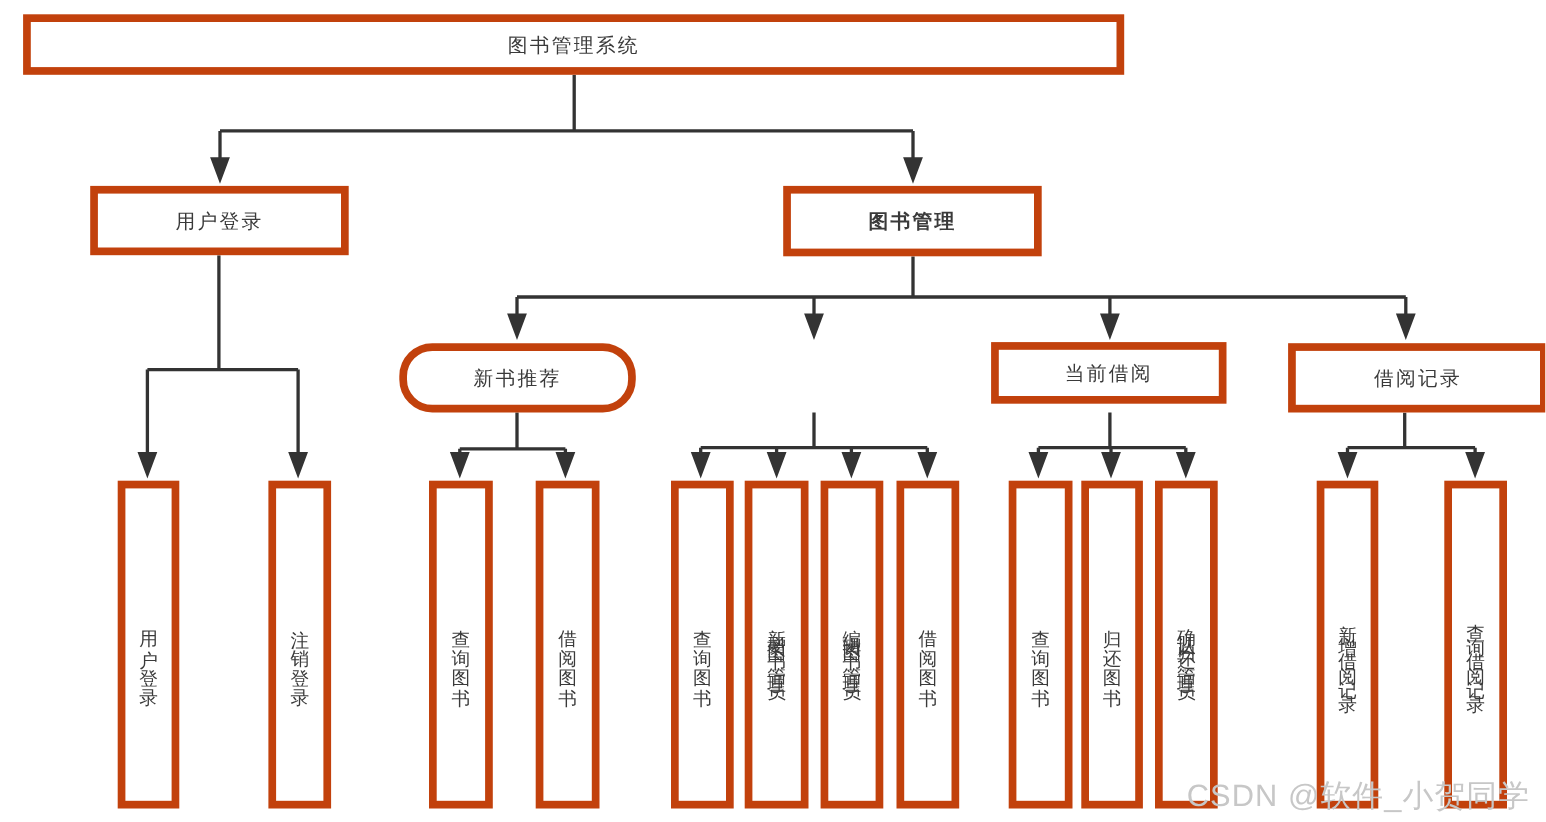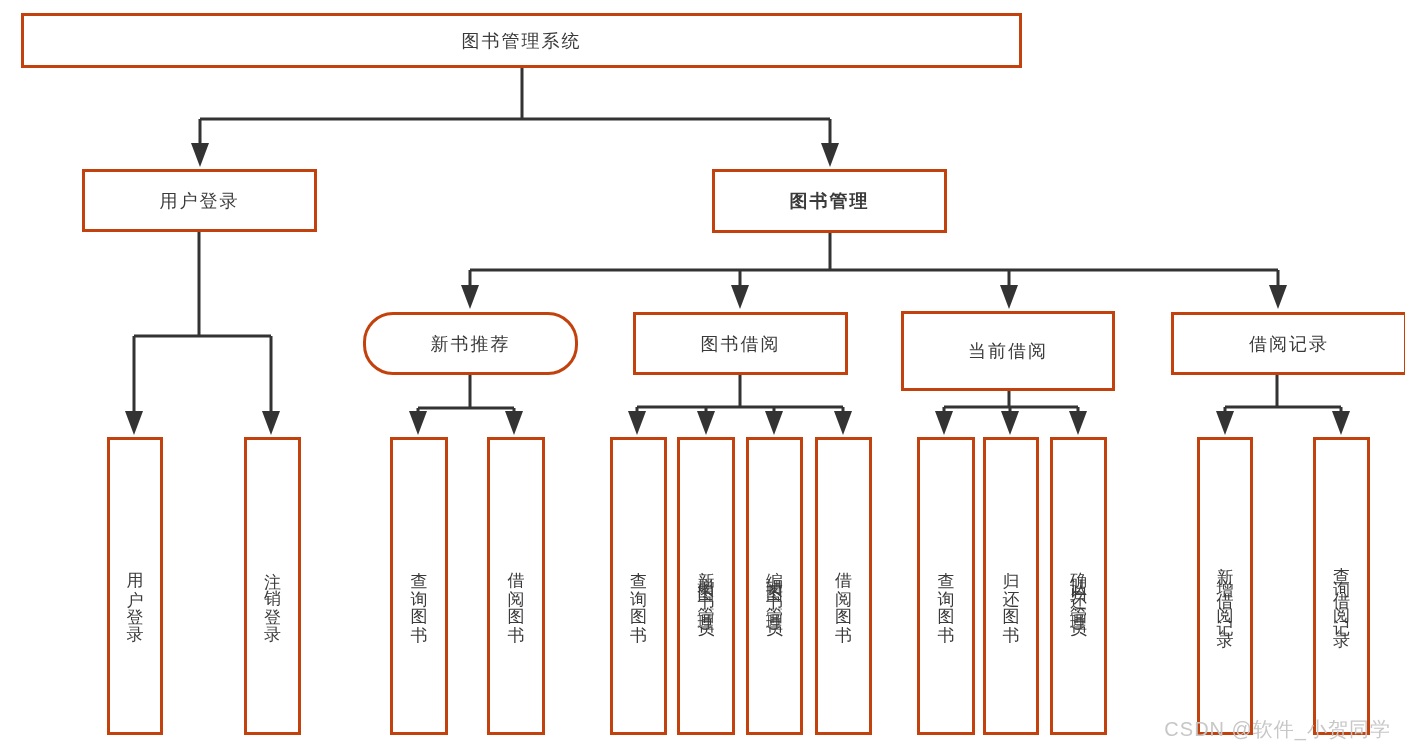--- a/index.html
+++ b/index.html
@@ -12,39 +12,39 @@
     font-family: "Liberation Sans", "DejaVu Sans", sans-serif;
   }
   .connector-layer {
     position: absolute;
     left: 0; top: 0;
     width: 1405px; height: 747px;
   }
   .node {
     position: absolute;
     box-sizing: border-box;
-    border: 3px solid #c2410c;
+    border: 7px solid #c2410c;
     background: #ffffff;
     display: flex;
     align-items: center;
     justify-content: center;
     color: #3a3a3a;
   }
   .node .hlabel {
     font-size: 18px;
     letter-spacing: 2px;
     white-space: nowrap;
   }
   
   .root-box   { left: 21px;   top: 13px;  width: 1001px; height: 55px; }
   .l2-user    { left: 82px;   top: 169px; width: 235px;  height: 63px; }
   .l2-book    { left: 712px;  top: 169px; width: 235px;  height: 64px; font-weight: bold; }
   .l3-newbook { left: 363px;  top: 312px; width: 215px;  height: 63px; border-radius: 30px; }
   .l3-borrow  { left: 633px;  top: 312px; width: 215px;  height: 63px; }
-  .l3-current { left: 901px;  top: 311px; width: 214px;  height: 80px; }
+  .l3-current { left: 901px;  top: 311px; width: 214px;  height: 56px; }
   .l3-records { left: 1171px; top: 312px; width: 236px;  height: 63px; }
   
   .leaf { top: 437px; height: 298px; }
   .leaf .vlabel {
     writing-mode: vertical-rl;
     text-orientation: mixed;
     font-size: 17px;
     line-height: 1;
     white-space: nowrap;
   }
@@ -61,21 +61,21 @@
   .leaf-b4  { left: 815px;  width: 57px; }
   .leaf-c1  { left: 917px;  width: 58px; }
   .leaf-c2  { left: 983px;  width: 56px; }
   .leaf-c3  { left: 1050px; width: 57px; }
   .leaf-r1  { left: 1197px; width: 56px; }
   .leaf-r2  { left: 1313px; width: 57px; }
   .watermark {
     position: absolute;
     right: 14px;
     bottom: 4px;
-    font-size: 20px;
+    font-size: 28px;
     color: #c7c7c7;
     letter-spacing: 1px;
     white-space: nowrap;
     text-align: center;
   }
 </style>
 </head>
 <body>
 
 <div class="canvas">
@@ -126,23 +126,20 @@
   <div class="node l2-user">
     <span class="hlabel">用户登录</span>
   </div>
   <div class="node l2-book">
     <span class="hlabel">图书管理</span>
   </div>
 
   <div class="node l3-newbook">
     <span class="hlabel">新书推荐</span>
   </div>
-  <div class="node l3-borrow">
-    <span class="hlabel">图书借阅</span>
-  </div>
   <div class="node l3-current">
     <span class="hlabel">当前借阅</span>
   </div>
   <div class="node l3-records">
     <span class="hlabel">借阅记录</span>
   </div>
 
   <div class="node leaf leaf-u1 ls-wide">
     <span class="vlabel">用户登录</span>
   </div>

